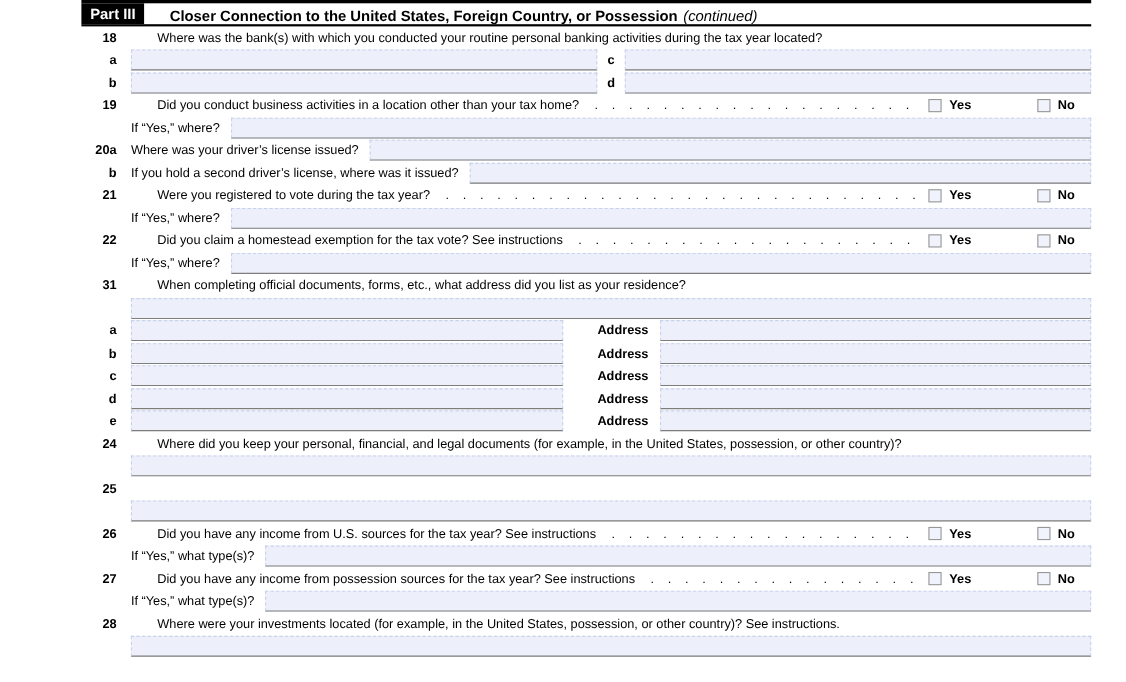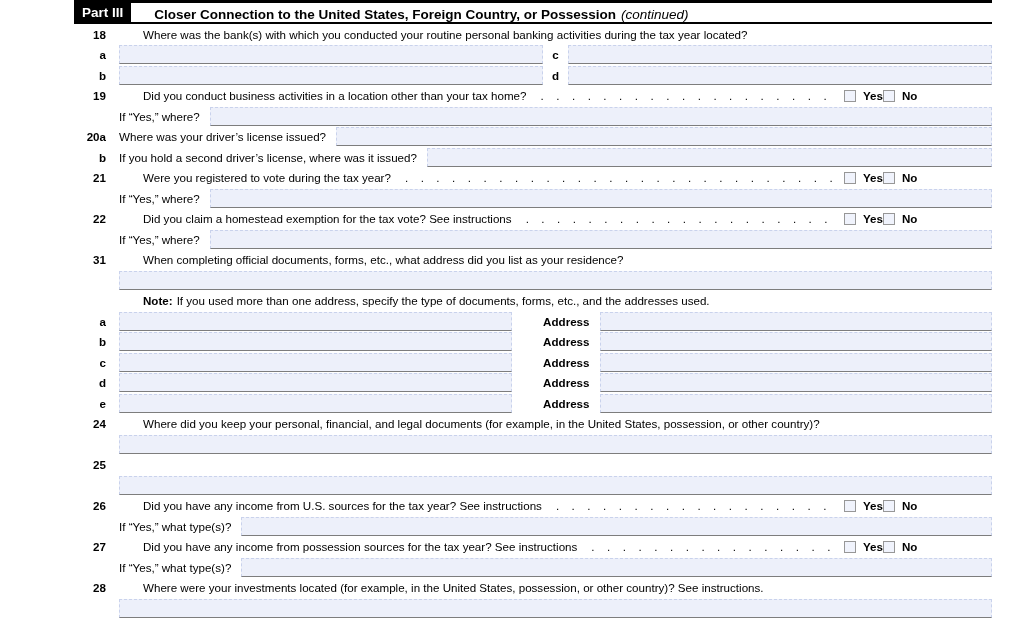--- a/index.html
+++ b/index.html
@@ -14,21 +14,21 @@
   .hdrcont{font-style:italic;font-weight:400;margin-left:5px;}
 
   
   .row{display:flex;align-items:center;height:20.5px;}
   .num{flex:0 0 45px;text-align:right;padding-right:13px;box-sizing:border-box;font-weight:700;}
   .qtext{white-space:nowrap;margin-left:24px;}
   .fup{white-space:nowrap;margin-right:10px;}
 
   
   .leader{flex:1 1 auto;overflow:hidden;white-space:nowrap;letter-spacing:12.5px;margin:0 8px 0 14px;}
-  .yn{flex:0 0 148px;display:flex;align-items:center;box-sizing:border-box;padding-right:15px;}
+  .yn{flex:0 0 148px;display:flex;align-items:center;justify-content:space-between;box-sizing:border-box;padding-right:15px;}
   .yn-opt{display:flex;align-items:center;}
   .cb{width:12px;height:12px;background:#f0f3fc;border:1px solid #979797;box-sizing:border-box;flex:none;cursor:pointer;}
   .yn-lbl{font-weight:700;margin-left:7px;}
 
   
   .field{flex:1 1 auto;min-width:0;height:19px;background:#edf0fa;border:1px dashed #c9d2ec;
     border-bottom:1px solid #7d7d7d;box-sizing:border-box;padding:0 4px;
     font-family:"Liberation Sans",sans-serif;font-size:11.6px;color:#000;border-radius:0;outline:none;}
   .midlbl{flex:0 0 25px;text-align:center;font-weight:700;}
   .addrlbl{flex:0 0 88px;text-align:right;padding-right:10px;box-sizing:border-box;font-weight:700;}
@@ -141,26 +141,20 @@
 
     <div class="row">
       <div class="num">31</div>
       <div class="qtext">When completing official documents, forms, etc., what address did you list as your residence?</div>
     </div>
     <div class="row">
       <div class="num"></div>
       <input class="field" type="text" value="" style="">
     </div>
 
-    <div class="row">
-      <div class="num"></div>
-      <div class="qtext">
-        <span class="notelbl">Note:</span><span>If you used more than one address, specify the type of documents, forms, etc., and the addresses used.</span>
-      </div>
-    </div>
 
     <div class="row">
       <div class="num">a</div>
       <input class="field" type="text" value="" style="">
       <div class="addrlbl">Address</div>
       <input class="field" type="text" value="" style="">
     </div>
     <div class="row">
       <div class="num">b</div>
       <input class="field" type="text" value="" style="">

